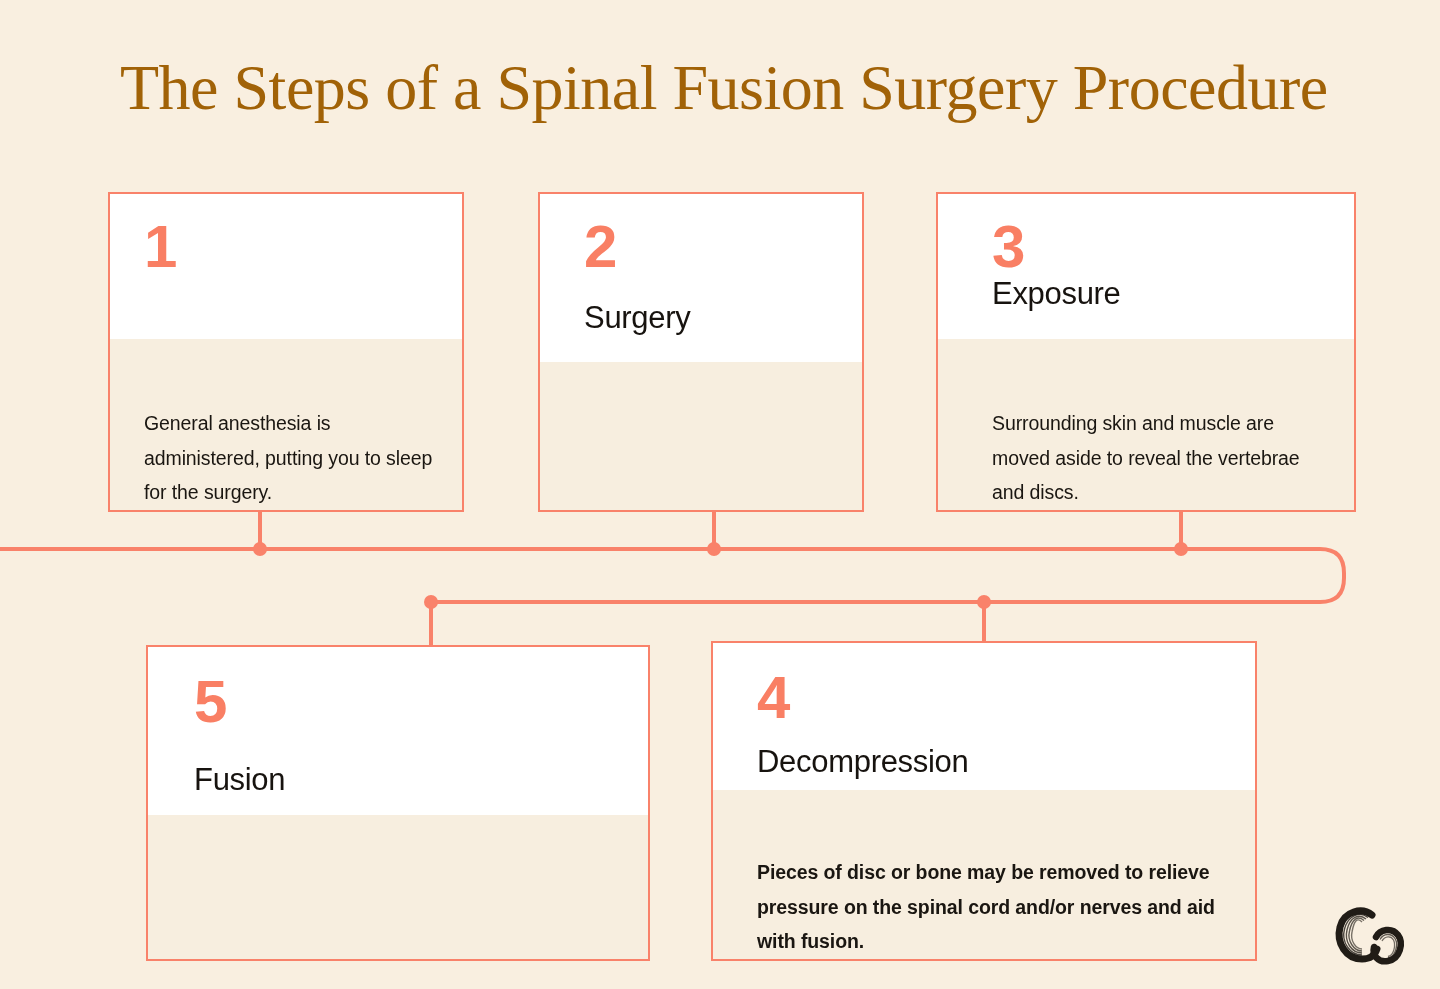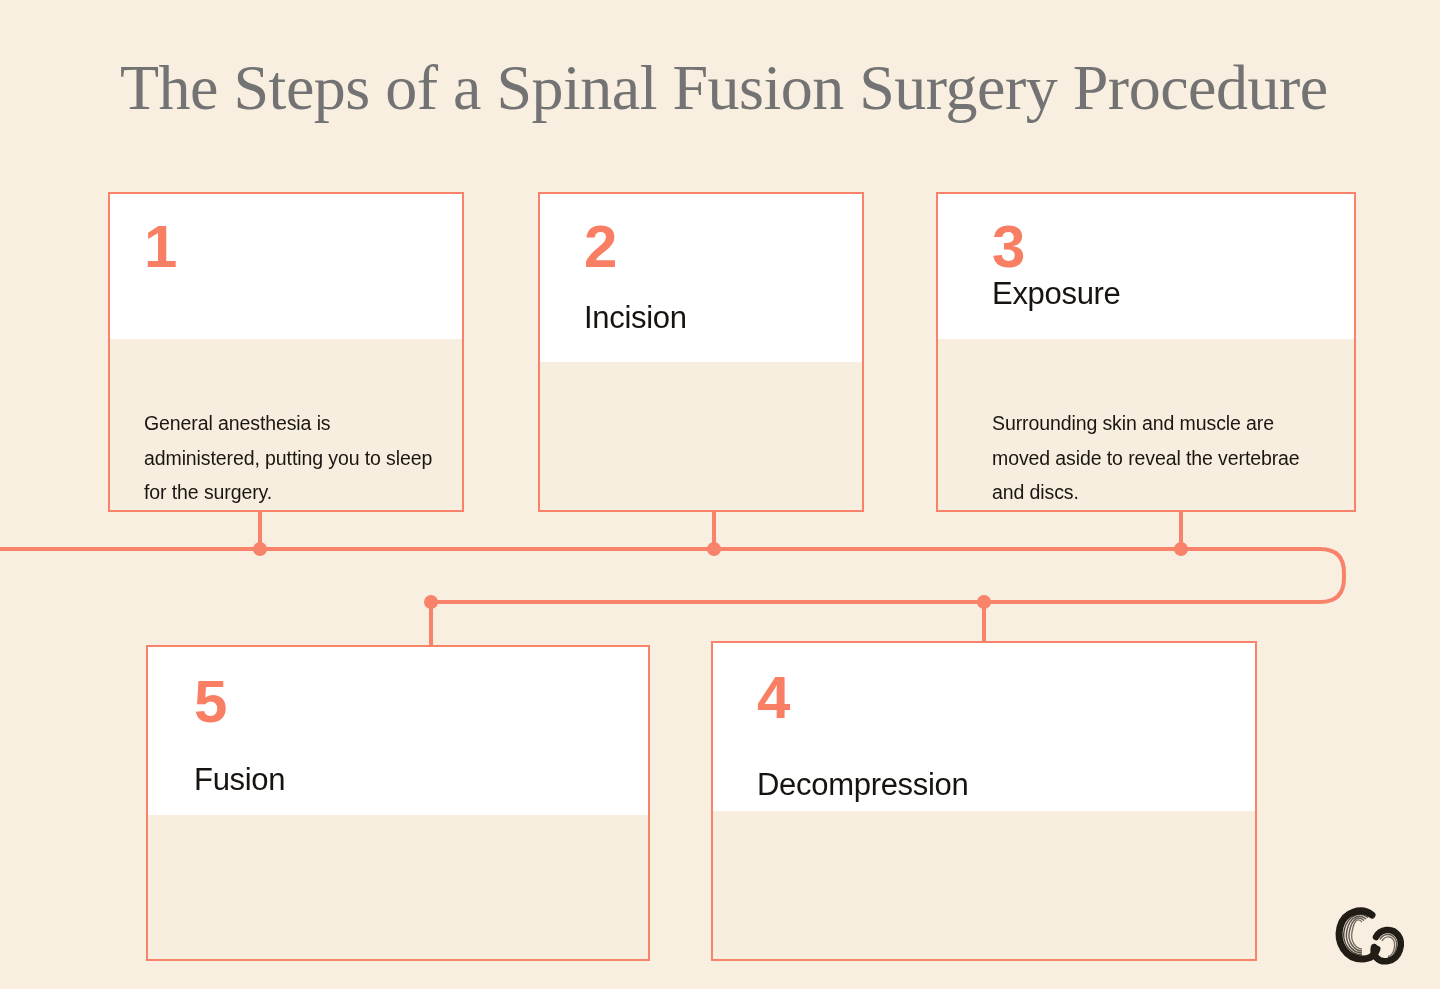--- a/index.html
+++ b/index.html
@@ -24,21 +24,21 @@
   
   .title {
     position: absolute;
     left: 120px;
     top: 52px;
     width: 1230px;
     font-family: "Liberation Serif", "DejaVu Serif", serif;
     font-size: 64px;
     line-height: 1.12;
     letter-spacing: -0.5px;
-    color: #737373;
+    color: #a16207;
     font-weight: 400;
     white-space: nowrap;
   }
 
   
   .connectors {
     position: absolute;
     left: 0;
     top: 0;
     width: 1440px;
@@ -155,21 +155,21 @@
   <div class="card" id="card-1">
     <div class="card-head">
       <div class="card-num">1</div>
     </div>
     <div class="card-body">General anesthesia is administered, putting you to sleep for the surgery.</div>
   </div>
 
   <div class="card" id="card-2">
     <div class="card-head">
       <div class="card-num">2</div>
-      <div class="card-title" style="margin-top:24px;">Incision</div>
+      <div class="card-title" style="margin-top:24px;">Surgery</div>
     </div>
   </div>
 
   <div class="card" id="card-3">
     <div class="card-head">
       <div class="card-num">3</div>
       <div class="card-title" style="">Exposure</div>
     </div>
     <div class="card-body">Surrounding skin and muscle are moved aside to reveal the vertebrae and discs.</div>
   </div>
@@ -177,22 +177,23 @@
   <div class="card" id="card-5">
     <div class="card-head">
       <div class="card-num">5</div>
       <div class="card-title" style="margin-top:31px;">Fusion</div>
     </div>
   </div>
 
   <div class="card" id="card-4">
     <div class="card-head">
       <div class="card-num">4</div>
-      <div class="card-title" style="margin-top:40px;">Decompression</div>
-    </div>
+      <div class="card-title" style="margin-top:17px;">Decompression</div>
+    </div>
+    <div class="card-body bold">Pieces of disc or bone may be removed to relieve pressure on the spinal cord and/or nerves and aid with fusion.</div>
   </div>
 
   <svg class="logo" viewBox="0 0 96 82" width="96" height="82">
     <defs>
       <clipPath id="clipC">
         <path d="M 12 14 H 96 V 78 H 12 Z"></path>
       </clipPath>
     </defs>
     <g stroke="#211c16" fill="none">
 

